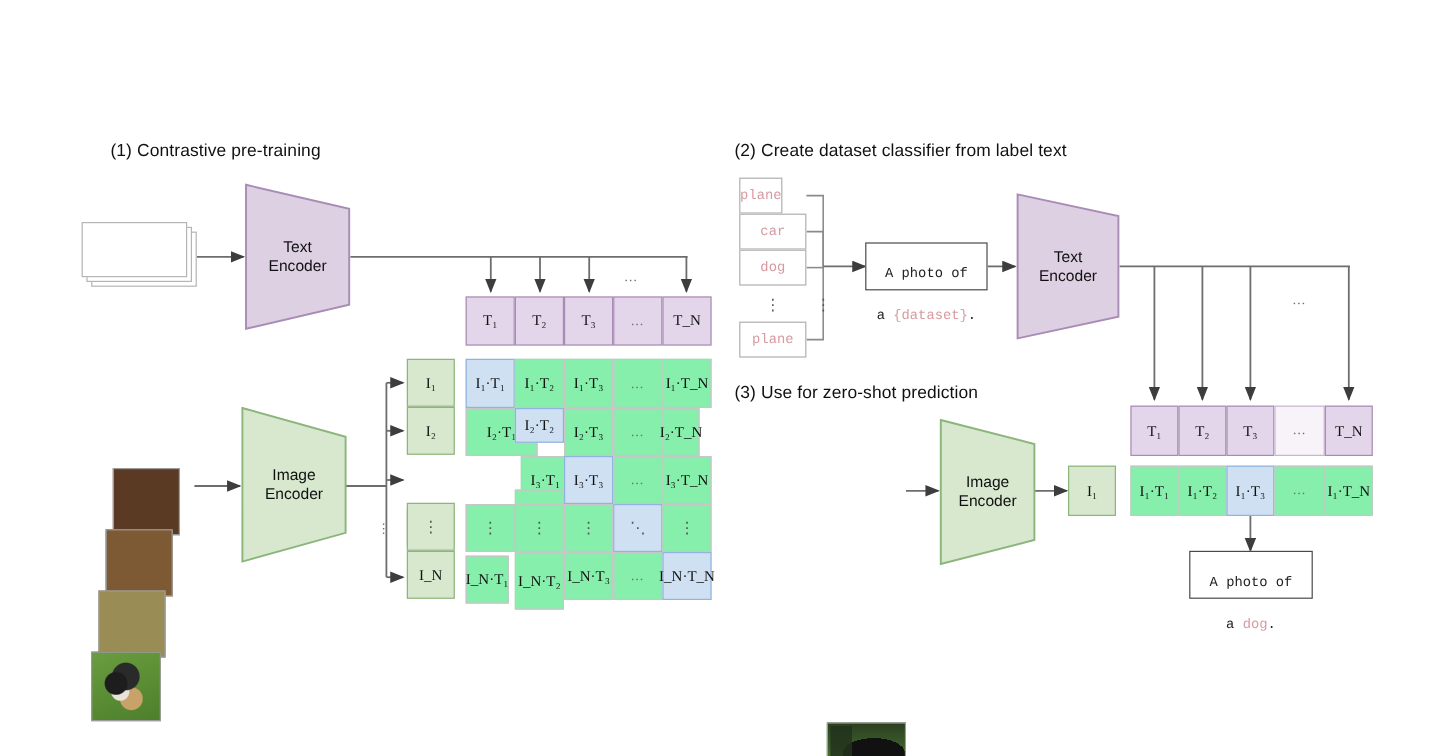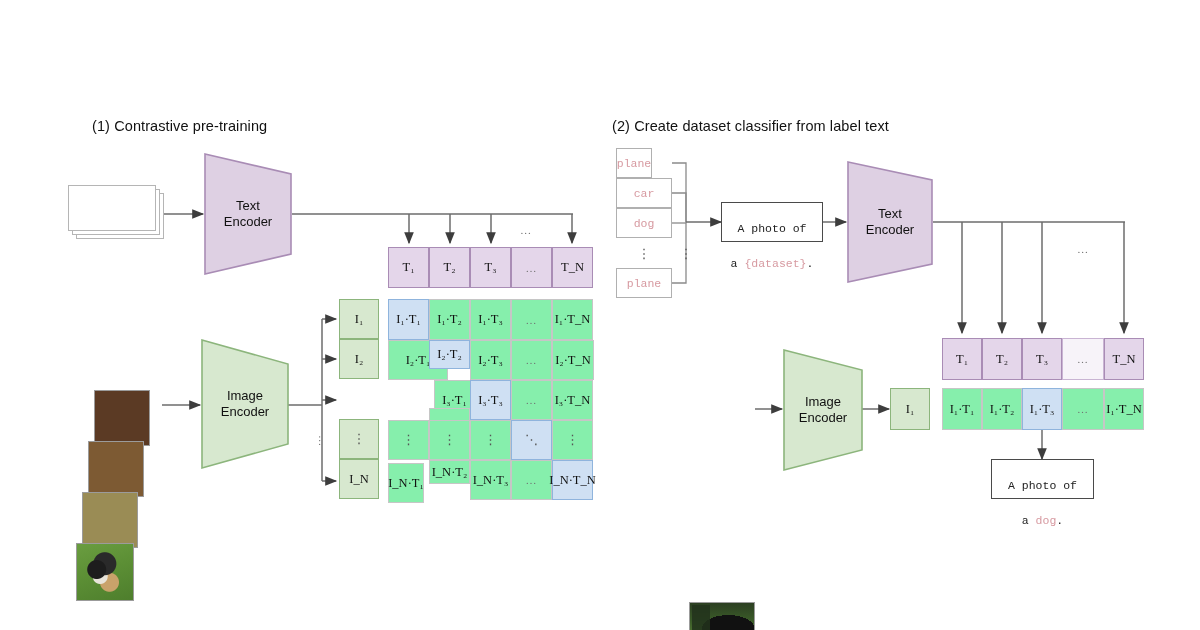--- a/index.html
+++ b/index.html
@@ -238,21 +238,21 @@
       </div>
     <div class="abs cell hl" style="left:41px;top:41px;width:41px;height:29px;">
         <span>I₂·T₂</span>
       </div>
     <div class="abs cell plain" style="left:82px;top:41px;width:41px;height:40px;">
         <span>I₂·T₃</span>
       </div>
     <div class="abs cell plain" style="left:123px;top:41px;width:41px;height:40px;">
         <span class="dots">…</span>
       </div>
-    <div class="abs cell plain" style="left:164px;top:41px;width:42px;height:40px;">
+    <div class="abs cell plain" style="left:164px;top:41px;width:31px;height:40px;">
         <span>I₂·T_N</span>
       </div>
 
     <div class="abs cell plain" style="left:0px;top:81px;width:41px;height:40px;margin-left:46px;">
         <span>I₃·T₁</span>
       </div>
     <div class="abs cell plain" style="left:41px;top:81px;width:41px;height:40px;margin-top:28px;">
         <span>I₃·T₂</span>
       </div>
     <div class="abs cell hl" style="left:82px;top:81px;width:41px;height:40px;">
@@ -277,21 +277,21 @@
     <div class="abs cell hl" style="left:123px;top:121px;width:41px;height:40px;">
         <span class="vdots">⋱</span>
       </div>
     <div class="abs cell plain" style="left:164px;top:121px;width:41px;height:40px;">
         <span class="vdots">⋮</span>
       </div>
 
     <div class="abs cell plain" style="left:0px;top:164px;width:36px;height:40px;">
         <span>I_N·T₁</span>
       </div>
-    <div class="abs cell plain" style="left:41px;top:161px;width:41px;height:24px;">
+    <div class="abs cell plain" style="left:41px;top:161px;width:41px;height:48px;">
         <span>I_N·T₂</span>
       </div>
     <div class="abs cell plain" style="left:82px;top:161px;width:41px;height:40px;">
         <span>I_N·T₃</span>
       </div>
     <div class="abs cell plain" style="left:123px;top:161px;width:41px;height:40px;">
         <span class="dots">…</span>
       </div>
     <div class="abs cell hl" style="left:164px;top:161px;width:41px;height:40px;justify-content:center;">
         <span>I_N·T_N</span>
@@ -327,20 +327,21 @@
   <div class="abs trap" style="left:846px;top:160px;width:88px;height:124px;">
     <svg class="trap-shape" viewBox="0 0 88 124" preserveAspectRatio="none">
       <polygon points="2,2 86,20 86,104 2,122" fill="#ded0e3" stroke="#a98cb5" stroke-width="1.6"></polygon>
     </svg>
     <div class="lbl">
       <div>Text</div>
       <div>Encoder</div>
     </div>
   </div>
 
+  <div class="abs panel-title" style="left:612px;top:320px;">(3) Use for zero-shot prediction</div>
 
   <div class="abs photo" style="left:689px;top:376px;width:66px;height:66px;background:#4e7436;">
     <div class="abs" style="left:0;top:0;width:66px;height:66px;background:
        radial-gradient(ellipse 26px 13px at 58% 38%, #111 0 100%, rgba(0,0,0,0) 100%),
        radial-gradient(ellipse 10px 16px at 42% 58%, #141414 0 100%, rgba(0,0,0,0) 100%),
        radial-gradient(ellipse 7px 4px at 47% 60%, #e9e9e9 0 100%, rgba(0,0,0,0) 100%),
        linear-gradient(180deg,#2c3f22 0%,#3a5a28 26%,#5c8438 58%,#55762f 100%);"></div>
     <div class="abs" style="left:2px;top:2px;width:18px;height:26px;background:#22331c;opacity:.85;"></div>
   </div>
 

